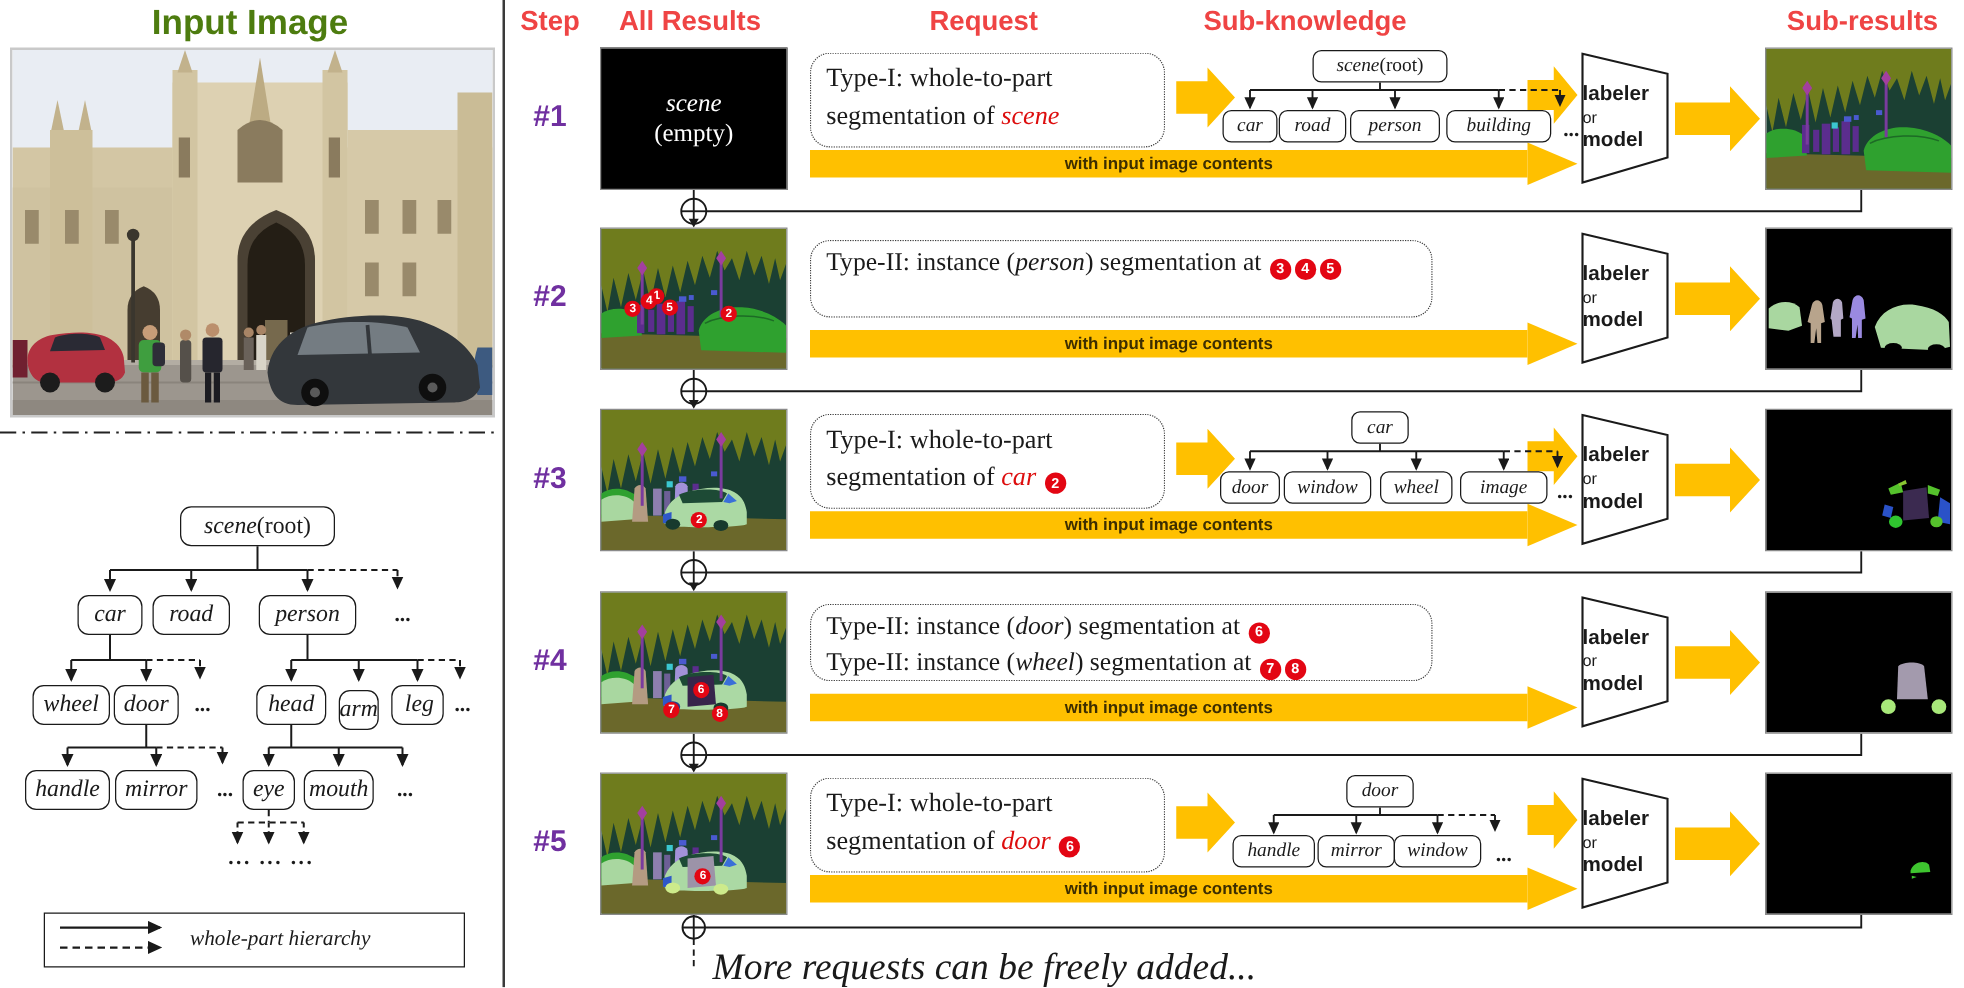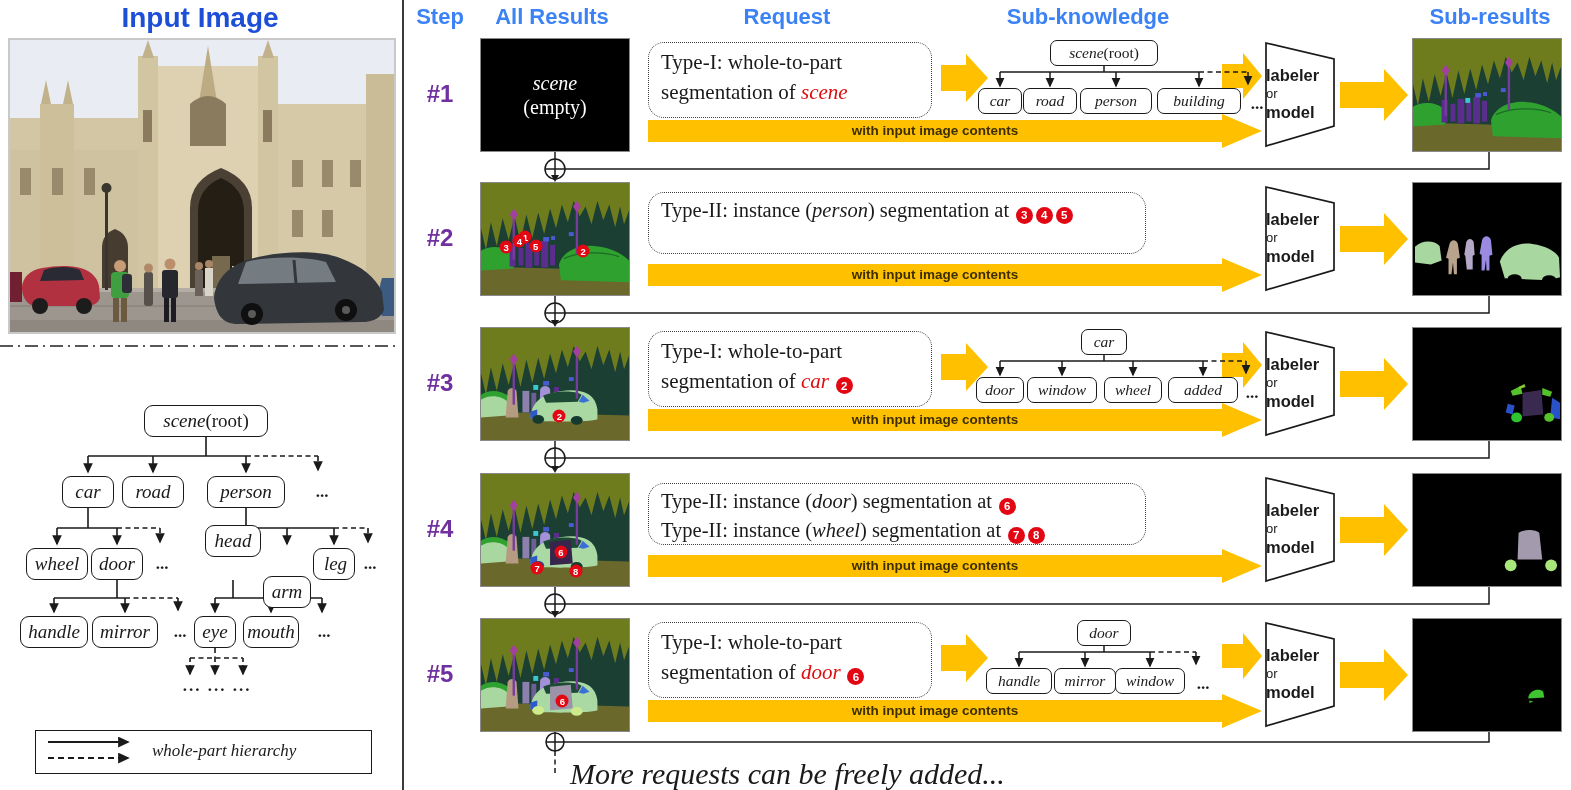--- a/index.html
+++ b/index.html
@@ -1,21 +1,21 @@
 <!DOCTYPE html>
 <html><head>
 <meta charset="utf-8">
 <style>
   html,body{margin:0;padding:0;background:#fff;}
   .page{position:relative;width:1571px;height:790px;background:#fff;overflow:hidden;
         font-family:"Liberation Sans",sans-serif;color:#1a1a1a;}
   .abs{position:absolute;}
   svg.underlay{position:absolute;left:0;top:0;z-index:0;}
-  .hdr{position:absolute;transform:translateX(-50%);font-weight:bold;font-size:22px;color:#3b82f6;white-space:nowrap;z-index:3;}
-  .bigtitle{position:absolute;transform:translateX(-50%);font-weight:bold;font-size:28px;color:#1d4ed8;white-space:nowrap;z-index:3;}
+  .hdr{position:absolute;transform:translateX(-50%);font-weight:bold;font-size:22px;color:#ef4444;white-space:nowrap;z-index:3;}
+  .bigtitle{position:absolute;transform:translateX(-50%);font-weight:bold;font-size:28px;color:#4d7c0f;white-space:nowrap;z-index:3;}
   .step{position:absolute;transform:translateX(-50%);font-weight:bold;font-size:24px;color:#7030A0;z-index:3;}
   .imgbox{position:absolute;width:150px;height:114px;border:1px solid #8a8a8a;box-sizing:border-box;z-index:2;}
   .imgbox svg{width:100%;height:100%;display:block;}
   .empty-cap{position:absolute;inset:0;display:flex;flex-direction:column;align-items:center;justify-content:center;
              color:#fff;font-family:"Liberation Serif",serif;font-size:20px;line-height:1.2;}
   .reqbox{position:absolute;box-sizing:border-box;border:1.7px dotted #3c3c3c;border-radius:16px;background:#fff;
           font-family:"Liberation Serif",serif;font-size:21px;line-height:1.42;padding:5px 12px;z-index:2;white-space:nowrap;}
   .reqbox.wide{font-size:20.5px;padding:3px 12px;}
   .em{font-style:italic;}
   .redem{font-style:italic;color:#dd0d0d;}
@@ -285,39 +285,39 @@
       <span>scene</span>
       <span class="up"> (root)</span>
     </div>
 <div class="kbnode" style="left:88px;top:476px;width:52px;">car</div>
 <div class="kbnode" style="left:153px;top:476px;width:62px;">road</div>
 <div class="kbnode" style="left:246px;top:476px;width:78px;">person</div>
 <div class="dots" style="left:322px;top:482px;">...</div>
 <div class="kbnode" style="left:57px;top:548px;width:62px;">wheel</div>
 <div class="kbnode" style="left:117px;top:548px;width:52px;">door</div>
 <div class="dots" style="left:162px;top:554px;">...</div>
-<div class="kbnode" style="left:233px;top:525px;width:56px;">head</div>
-<div class="kbnode" style="left:287px;top:576px;width:48px;">arm</div>
+<div class="kbnode" style="left:233px;top:548px;width:56px;">head</div>
+<div class="kbnode" style="left:287px;top:552px;width:32px;">arm</div>
 <div class="kbnode" style="left:334px;top:548px;width:42px;padding-left:11px;">leg</div>
 <div class="dots" style="left:370px;top:554px;">...</div>
 <div class="kbnode" style="left:54px;top:616px;width:68px;">handle</div>
 <div class="kbnode" style="left:125px;top:616px;width:66px;">mirror</div>
 <div class="dots" style="left:180px;top:622px;">...</div>
 <div class="kbnode" style="left:215px;top:616px;width:42px;">eye</div>
 <div class="kbnode" style="left:271px;top:616px;width:56px;">mouth</div>
 <div class="dots" style="left:324px;top:622px;">...</div>
 <div class="dots" style="left:217px;top:676px;letter-spacing:2px;">...   ...   ...</div>
 
 <div class="legendbox" style="left:35px;top:730px;width:335px;height:42px;"></div>
 <div class="legendtext" style="left:152px;top:730px;height:42px;">whole-part hierarchy</div>
 
 <div class="hdr" style="left:440px;top:4px;">Step</div>
 <div class="hdr" style="left:552px;top:4px;">All Results</div>
 <div class="hdr" style="left:787px;top:4px;">Request</div>
-<div class="hdr" style="left:1088px;top:4px;">Sub-knowledge</div>
+<div class="hdr" style="left:1044px;top:4px;">Sub-knowledge</div>
 <div class="hdr" style="left:1490px;top:4px;">Sub-results</div>
 
 <div class="step" style="left:440px;top:80px;">#1</div>
 <div class="imgbox" style="left:480px;top:38px;background:#000;">
   <div class="empty-cap">
     <span class="em">scene</span>
     <span>(empty)</span>
   </div>
 </div>
 <div class="reqbox" style="left:648px;top:42px;width:284px;height:76px;">
@@ -457,21 +457,21 @@
   <div><span>Type-I: whole-to-part</span></div>
   <div><span>segmentation of </span><span class="redem">car</span><span> </span><span class="badge">2</span></div>
 </div>
 <div class="tnode" style="left:1104px;top:329px;width:46px;">
       <span>car</span>
       <span class="up"></span>
     </div>
 <div class="tnode" style="left:1000px;top:377px;width:48px;">door</div>
 <div class="tnode" style="left:1062px;top:377px;width:70px;">window</div>
 <div class="tnode" style="left:1133px;top:377px;width:58px;">wheel</div>
-<div class="tnode" style="left:1203px;top:377px;width:70px;">added</div>
+<div class="tnode" style="left:1203px;top:377px;width:70px;">image</div>
 <div class="dots" style="left:1252px;top:383px;">...</div>
 <div class="traplabel" style="left:1266px;top:354px;">
   <span class="tl1">labeler</span>
   <span class="tl2">or</span>
   <span class="tl3">model</span>
 </div>
 <div class="bartext" style="top:412px;">with input image contents</div>
 <div class="imgbox" style="left:1412px;top:327px;">
   <svg viewBox="0 0 150 114" preserveAspectRatio="none">
     <rect width="150" height="114" fill="#000"></rect>

